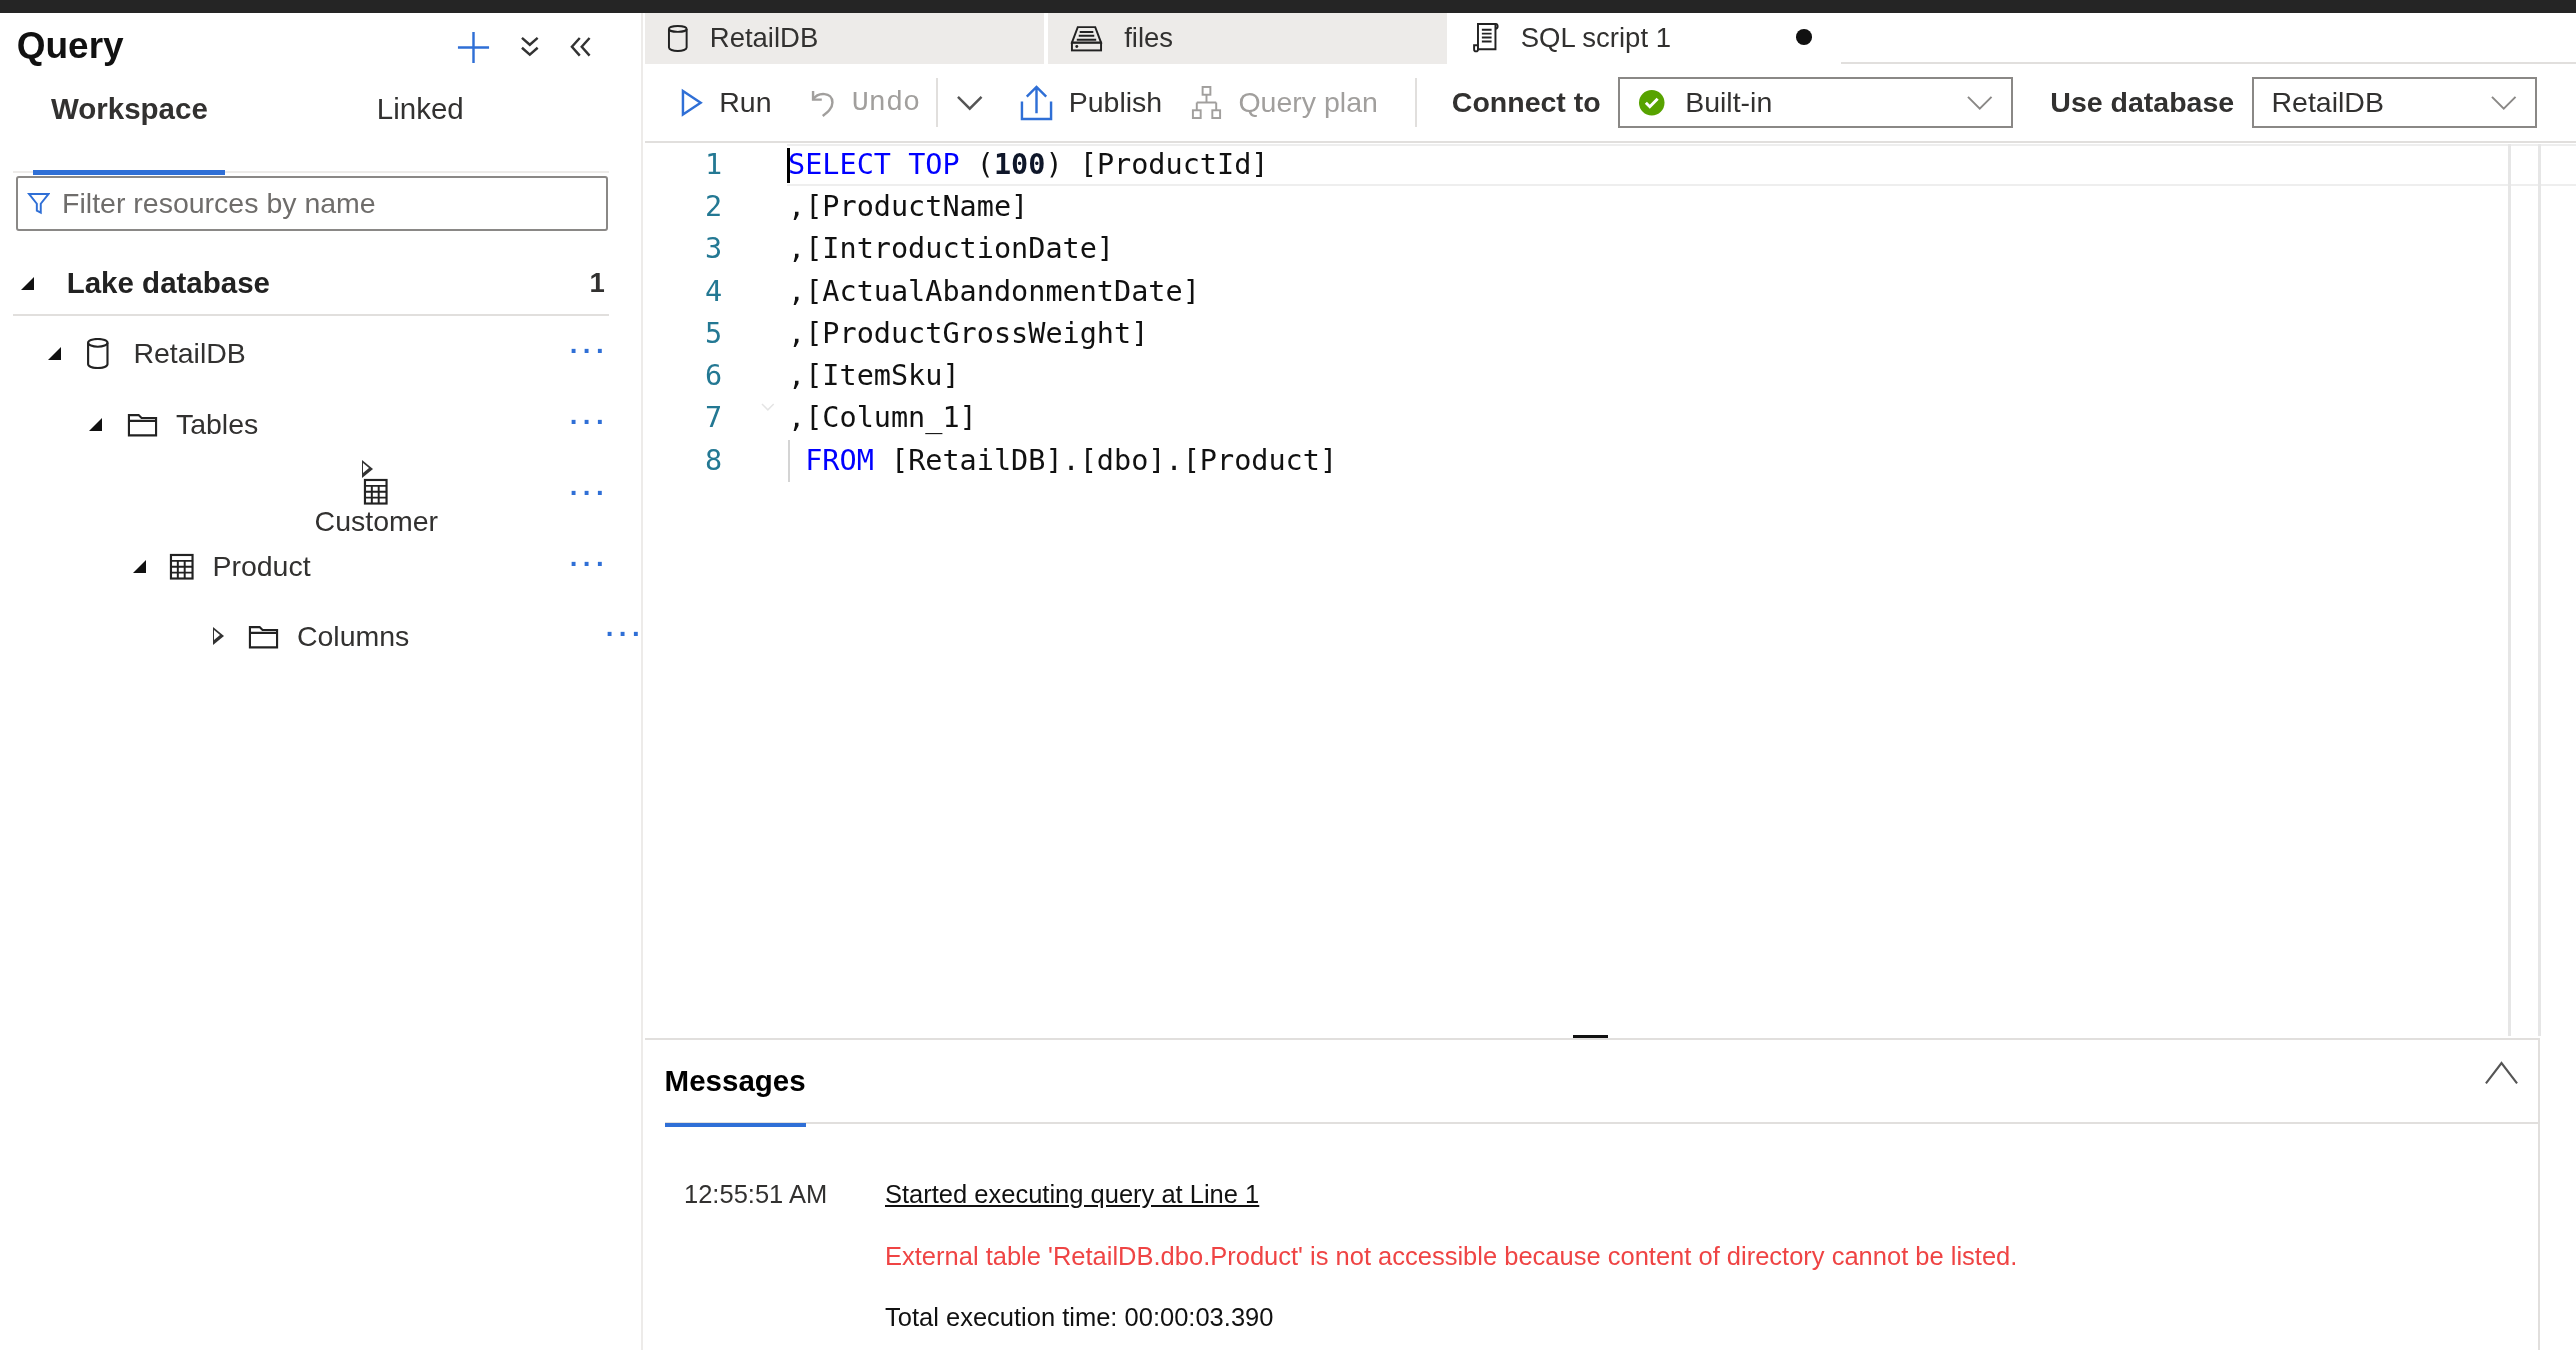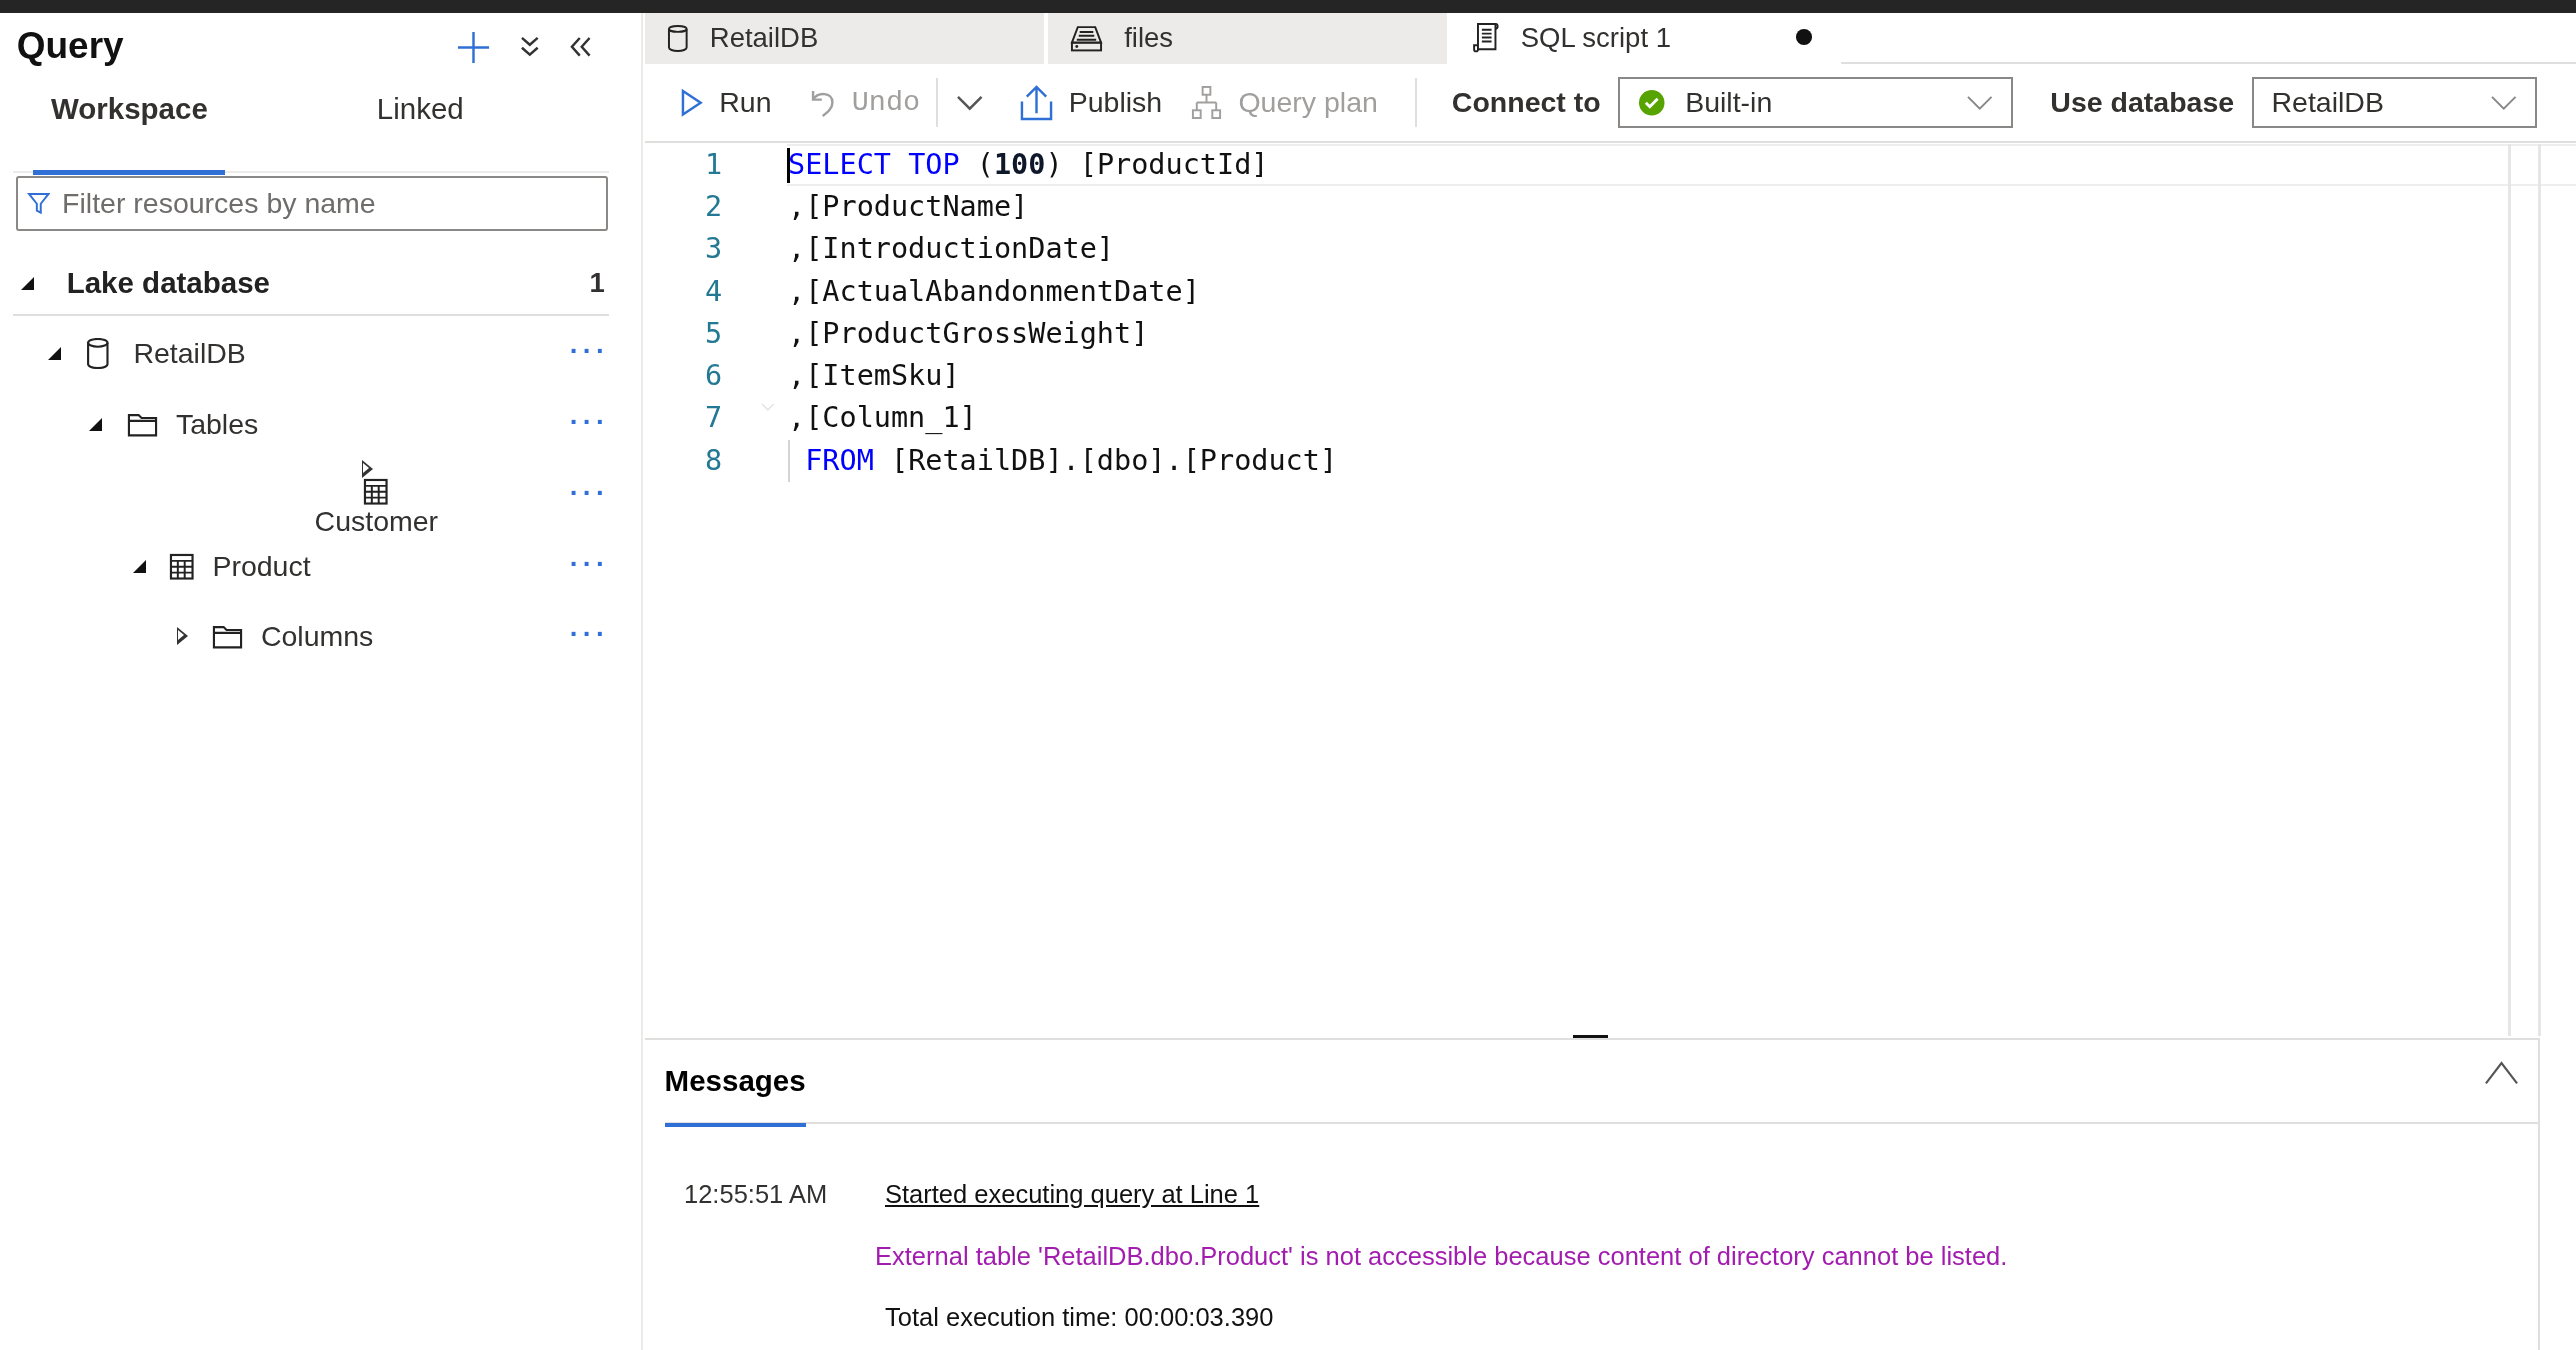--- a/index.html
+++ b/index.html
@@ -63,21 +63,21 @@
   
   .messages { position: absolute; left: 645px; top: 1038px; width: 1895px; height: 312px; border-top: 2px solid #e1dfdd; border-right: 2px solid #e1dfdd; background: #fff; }
   .splitter { position: absolute; left: 1573px; top: 1035px; width: 35px; height: 5.9px; background: #111; }
   .msg-tabbar { position: absolute; left: 19.6px; top: 0; width: 1874px; height: 84px; border-bottom: 2.9px solid #e1dfdd; }
   .msg-tab { position: absolute; left: 0; top: 23.6px; font-size: 29.5px; font-weight: bold; color: #000000; cursor: pointer; }
   .msg-tab::after { content: ""; position: absolute; left: 0; right: 0; top: 59px; height: 4.9px; background: #2f6fd6; }
   .msg-collapse { position: absolute; right: 19.6px; top: 19.6px; cursor: pointer; }
   .msg-row { position: absolute; font-size: 25.5px; }
   .msg-time { left: 39px; top: 140px; color: #323130; }
   .msg-link { left: 240px; top: 140px; color: #111; text-decoration: underline; cursor: pointer; }
-  .msg-err { left: 230px; top: 202px; color: #a21caf; }
+  .msg-err { left: 240px; top: 202px; color: #ef4444; }
   .msg-total { left: 240px; top: 263px; color: #111; }
 </style>
 </head>
 <body>
 
 <div class="topbar"></div>
 
 <div class="left">
   <div class="left-title">Query</div>
 
@@ -169,21 +169,21 @@
     <span style="margin-left:15.7px;display:flex;">
       <svg width="25.5" height="27.5" viewBox="0 0 26 28">
           <rect x="2" y="2" width="22" height="24" fill="none" stroke="#222" stroke-width="2.2"></rect>
           <path d="M2 8h22M2 14h22M2 20h22M9 8v18M16 8v18" stroke="#222" stroke-width="2"></path>
         </svg>
     </span>
     <span class="lbl">Product</span>
     <span class="more">···</span>
   </div>
 
-  <div class="tree-row" style="top:588px;padding-left:169px;">
+  <div class="tree-row" style="top:588px;padding-left:169px;margin-left:36px;">
     <span class="expander">
         <span class="tri-right"></span>
       </span>
     <span style="margin-left:15.7px;display:flex;">
       <svg width="31" height="27.5" viewBox="0 0 32 28">
           <path d="M2 4h10l3 3h15v18H2z M2 10h28" fill="none" stroke="#222" stroke-width="2.2"></path>
         </svg>
     </span>
     <span class="lbl">Columns</span>
     <span class="more">···</span>

